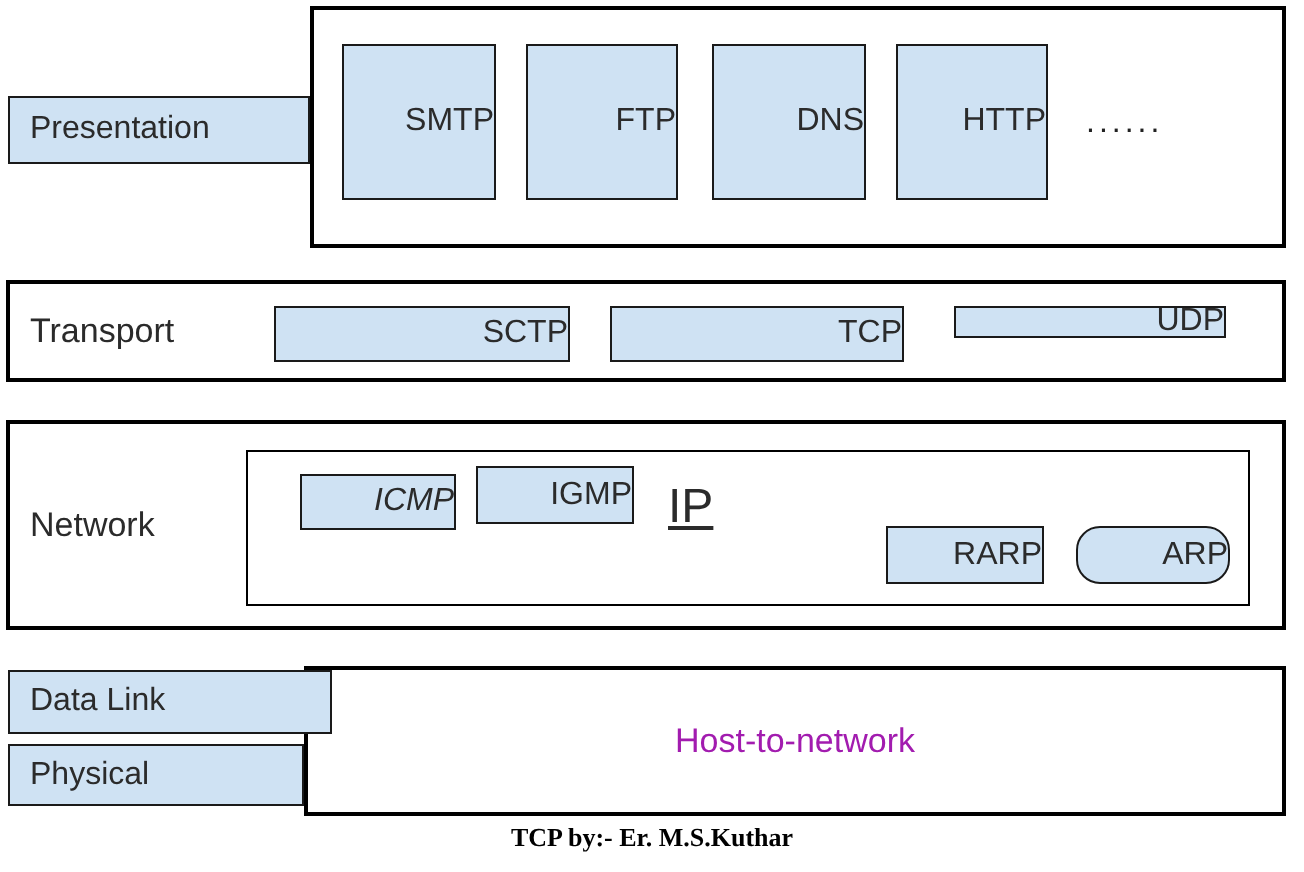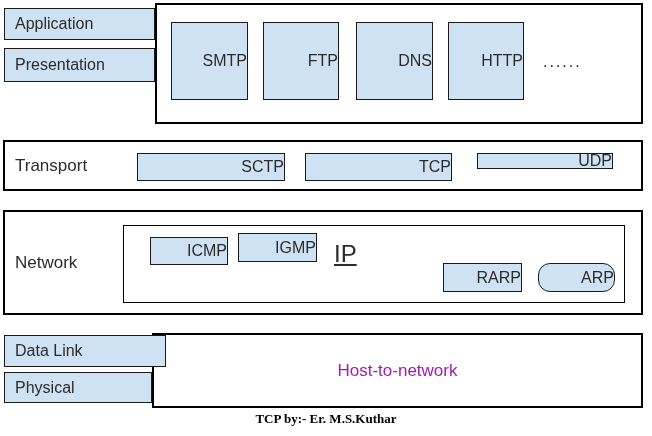--- a/index.html
+++ b/index.html
@@ -62,23 +62,20 @@
     color: #000000;
   }
 </style>
 </head>
 <body>
 
 <div class="canvas">
 
   <div class="abs frame" style="left:155px; top:3px; width:488px; height:121px;"></div>
 
-  <div class="abs bluebox left-label" style="left:4px; top:8px; width:151px; height:32px;">
-    <span>Application</span>
-  </div>
   <div class="abs bluebox left-label" style="left:4px; top:48px; width:151px; height:34px;">
     <span>Presentation</span>
   </div>
 
   <div class="abs bluebox centered" style="left:171px; top:22px; width:77px; height:78px;">
     <span>SMTP</span>
   </div>
   <div class="abs bluebox centered" style="left:263px; top:22px; width:76px; height:78px;">
     <span>FTP</span>
   </div>
@@ -104,21 +101,21 @@
   <div class="abs bluebox centered" style="left:477px; top:153px; width:136px; height:16px;">
     <span>UDP</span>
   </div>
 
   <div class="abs frame" style="left:3px; top:210px; width:640px; height:105px;"></div>
 
   <div class="abs plain-label" style="left:15px; top:210px; height:105px;">Network</div>
 
   <div class="abs frame-thin" style="left:123px; top:225px; width:502px; height:78px;"></div>
 
-  <div class="abs bluebox centered" style="left:150px; top:237px; width:78px; height:28px;">
+  <div class="abs bluebox centered" style="left:150px; top:237px; width:78px; height:28px;font-style:italic;">
     <span>ICMP</span>
   </div>
   <div class="abs bluebox centered" style="left:238px; top:233px; width:79px; height:29px;">
     <span>IGMP</span>
   </div>
 
   <div class="abs ip-label" style="left:334px; top:240px;text-decoration:underline;">IP</div>
 
   <div class="abs bluebox centered" style="left:443px; top:263px; width:79px; height:29px;">
     <span>RARP</span>

